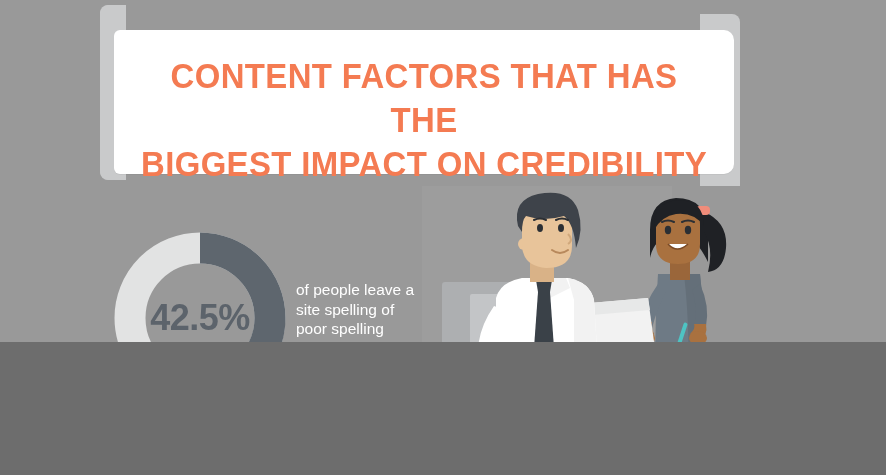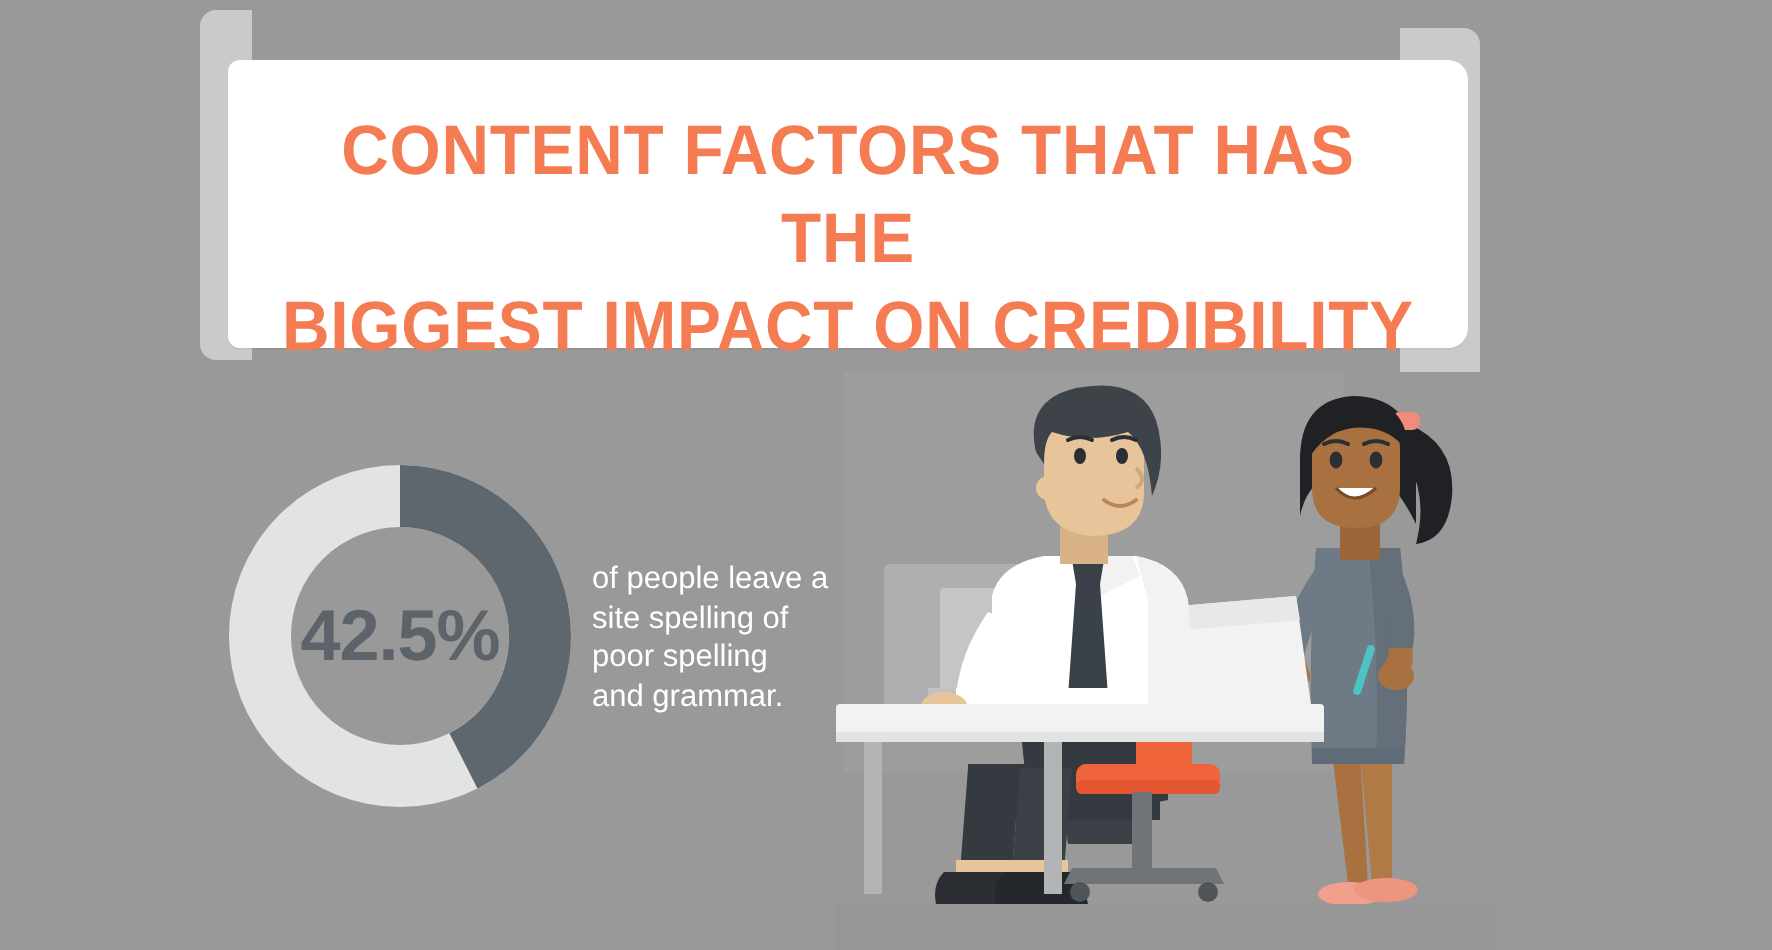--- a/index.html
+++ b/index.html
@@ -6,21 +6,21 @@
     margin: 0;
     padding: 0;
     background: #6d6d6d;
   }
   body {
     font-family: "Liberation Sans", sans-serif;
   }
   #stage {
     position: relative;
     width: 886px;
-    height: 475px;
+    height: 342px;
     overflow: hidden;
     background: #999999;
   }
 
   
   .banner-tail-left {
     position: absolute;
     left: 100px;
     top: 5px;
     width: 26px;

